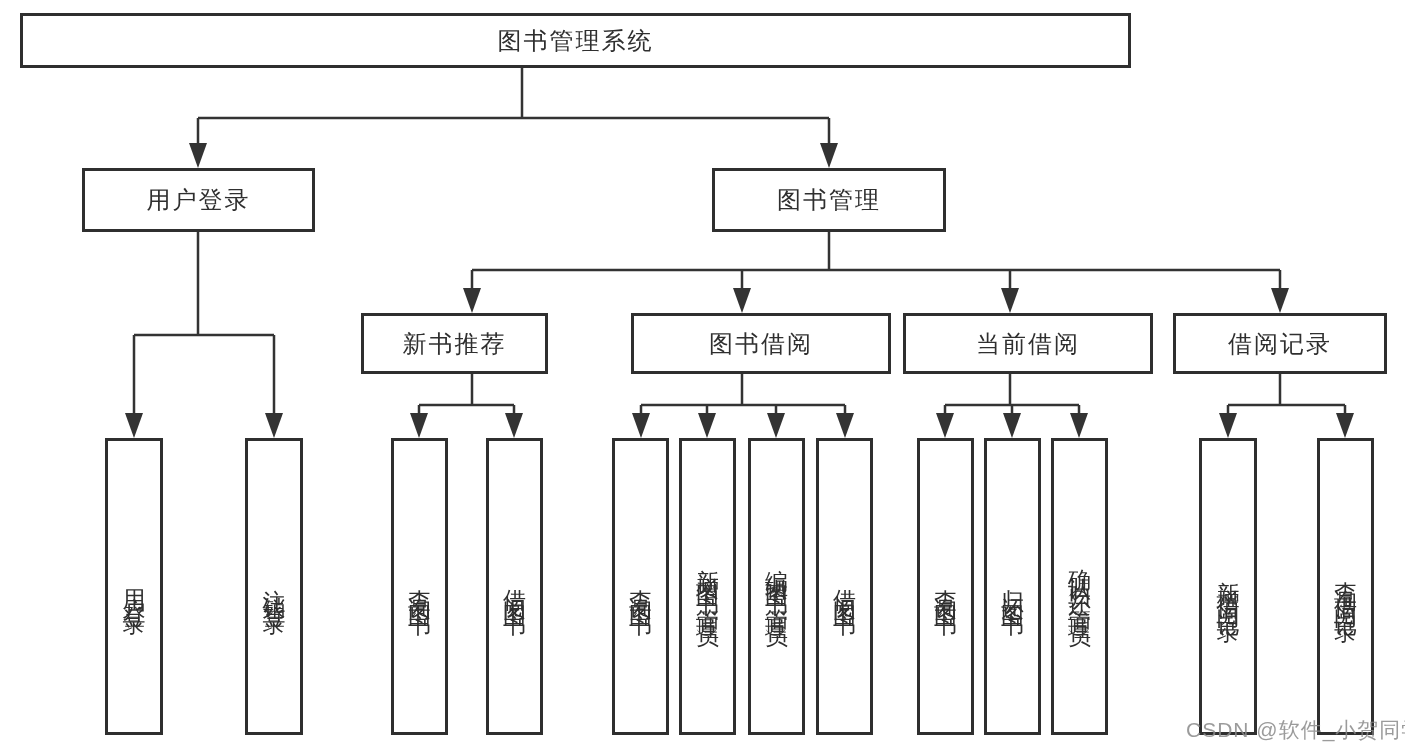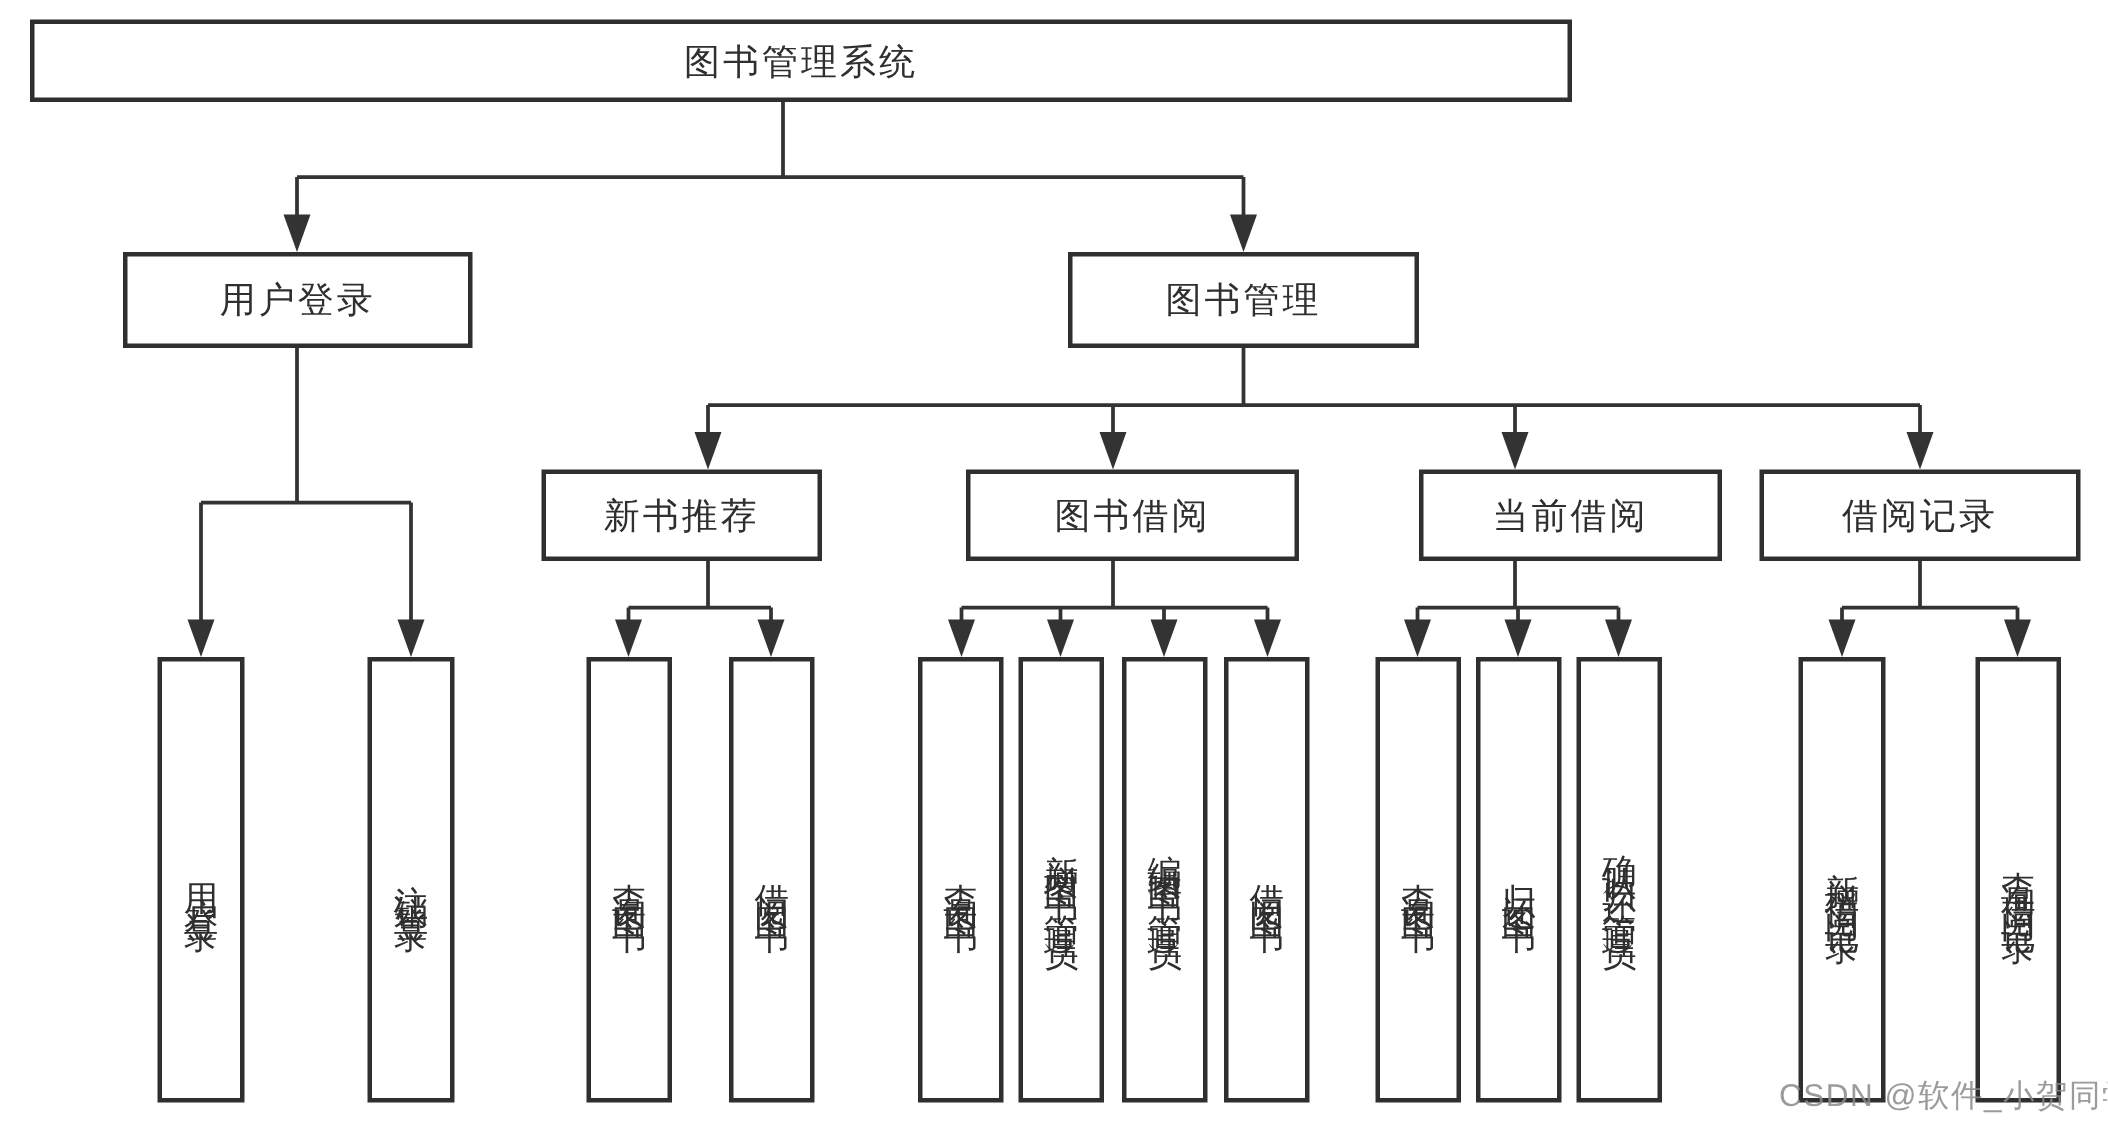--- a/index.html
+++ b/index.html
@@ -15,27 +15,27 @@
   .connectors polygon{fill:#333333;stroke:none;}
   .node{
     position:absolute;
     box-sizing:border-box;
     border:3px solid #2f2f2f;
     background:#ffffff;
     display:flex;align-items:center;justify-content:center;
     color:#2f2f2f;
   }
   .hnode{font-size:24px;letter-spacing:2px;white-space:nowrap;}
-  .root{left:20px;top:13px;width:1028px;height:55px;}
+  .root{left:20px;top:13px;width:1111px;height:55px;}
   .l1a{left:82px;top:168px;width:233px;height:64px;}
   .l1b{left:712px;top:168px;width:234px;height:64px;text-align:center;}
   .l2{top:313px;height:61px;}
   .l2a{left:361px;width:187px;}
-  .l2b{left:631px;width:222px;margin-left:13px;}
-  .l2c{left:903px;width:202px;margin-left:43px;}
+  .l2b{left:631px;width:260px;}
+  .l2c{left:903px;width:250px;}
   .l2d{left:1173px;width:214px;}
   .leaf{top:438px;height:297px;width:57px;}
   .leaf span{
     writing-mode:vertical-rl;
     text-orientation:mixed;
     font-size:23px;
     letter-spacing:8px;
     line-height:1;
     white-space:nowrap;
   }

